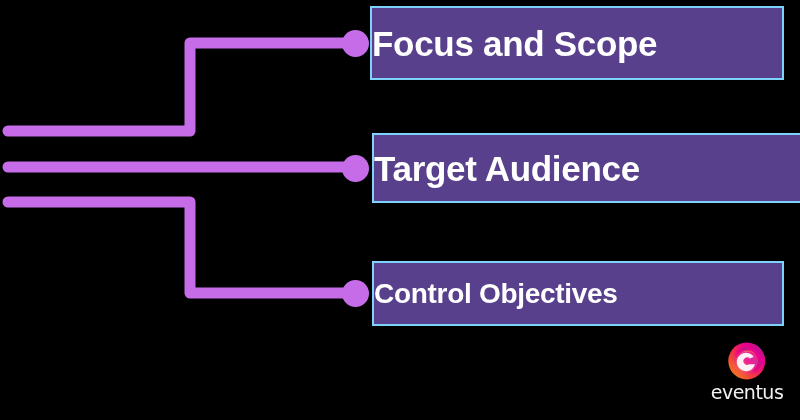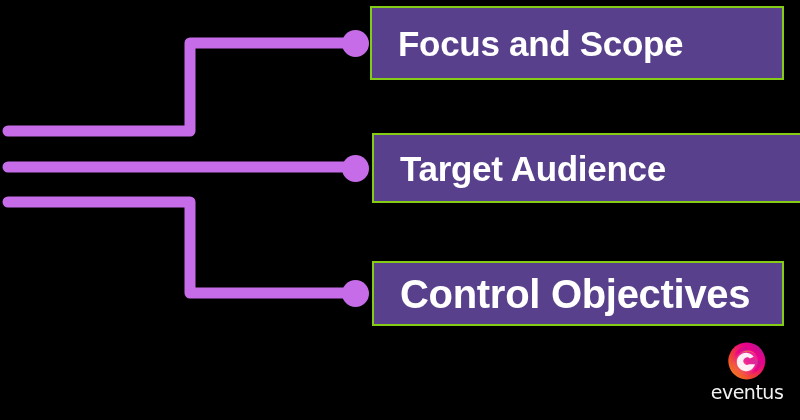--- a/index.html
+++ b/index.html
@@ -24,40 +24,39 @@
     position: absolute;
     left: 0;
     top: 0;
     width: 800px;
     height: 420px;
     pointer-events: none;
   }
   .node-box {
     position: absolute;
     background: #58408c;
-    border: 2px solid #84cc16;
+    border: 2px solid #7dd3fc;
     box-sizing: border-box;
     display: flex;
     align-items: center;
-    padding-left: 26px;
     padding-right: 8px;
   }
   .node-label {
     color: #ffffff;
     font-family: "Liberation Sans", sans-serif;
     font-weight: bold;
     font-size: 35px;
     letter-spacing: -0.3px;
     white-space: nowrap;
     line-height: 1;
   }
   #box-1 { left: 370px; top: 6px;   width: 414px; height: 74px; }
   #box-2 { left: 372px; top: 133px; width: 486px; height: 70px; align-items: center; }
   #box-3 { left: 372px; top: 261px; width: 412px; height: 65px; }
-  #box-3 .node-label { font-size: 40px; text-align: center; }
+  #box-3 .node-label { font-size: 28px; text-align: center; }
 
   .node-dot {
     position: absolute;
     width: 27px;
     height: 27px;
     border-radius: 50%;
     background: #c66ce8;
   }
   #dot-1 { left: 342px; top: 30px; }
   #dot-2 { left: 342px; top: 155px; }

